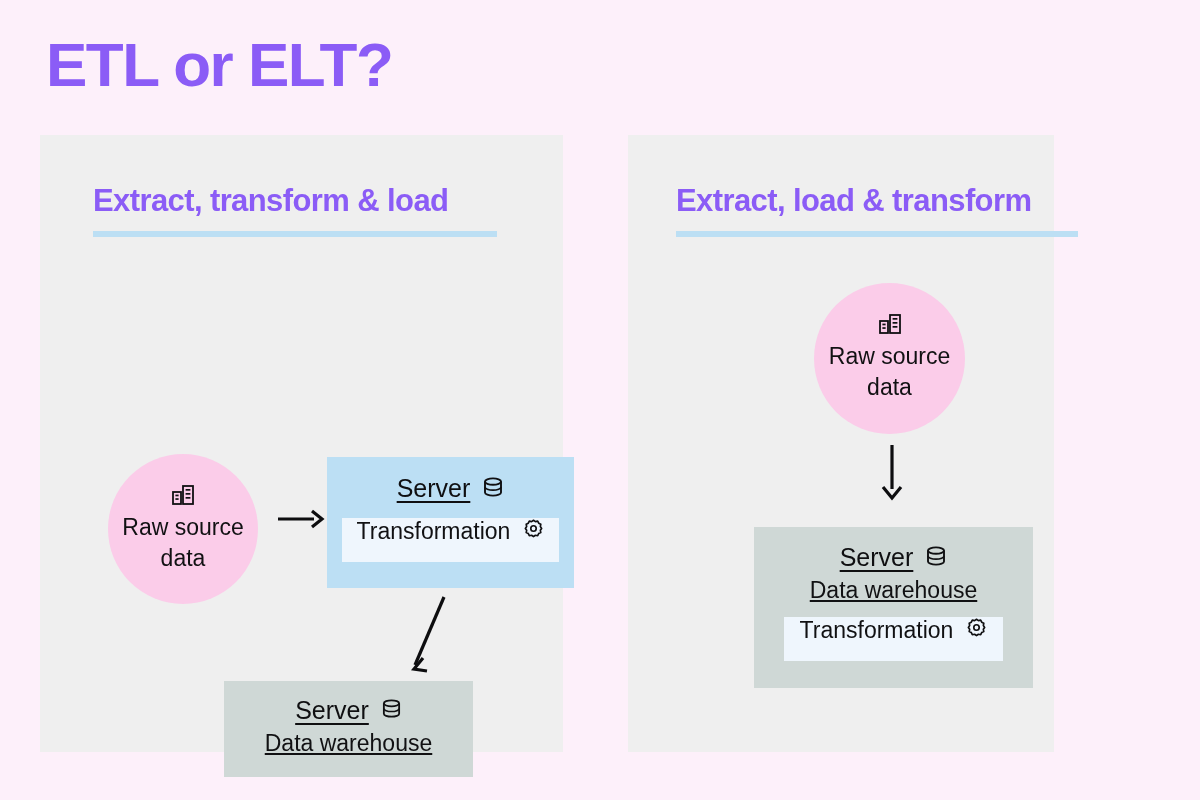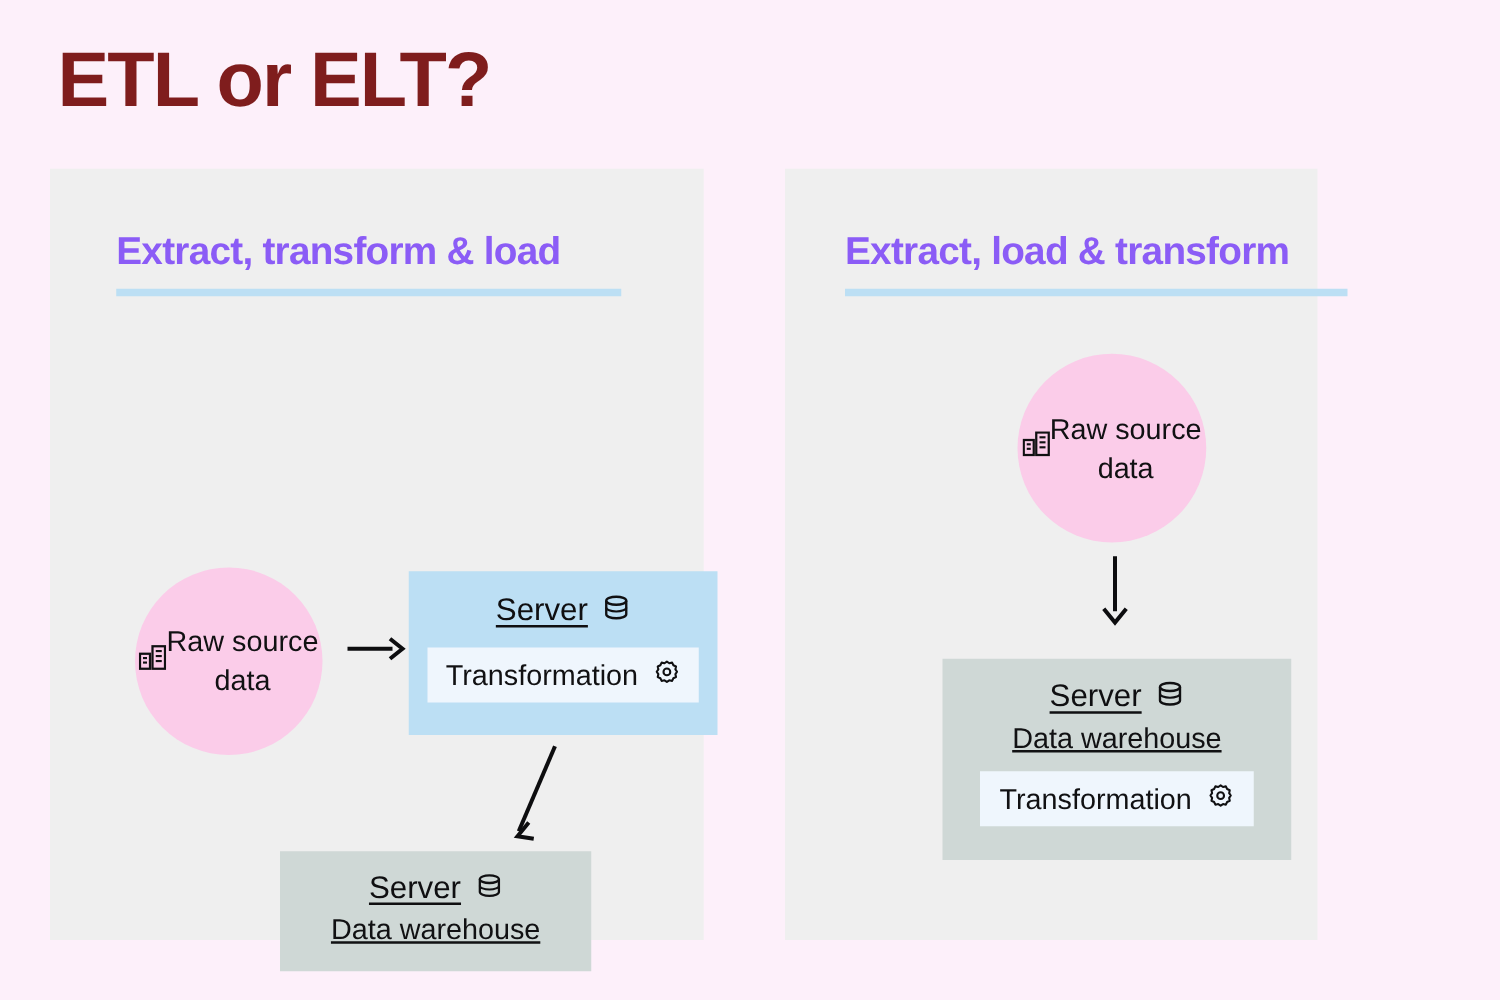--- a/index.html
+++ b/index.html
@@ -18,21 +18,21 @@
 
   
   .page-title {
     position: absolute;
     left: 46px;
     top: 34px;
     font-size: 62px;
     font-weight: 700;
     letter-spacing: -1.5px;
     line-height: 1;
-    color: #7f1d1d;
+    color: #8b5cf6;
     white-space: nowrap;
   }
 
   
   .panel {
     position: absolute;
     top: 135px;
     height: 617px;
     background: #efefef;
   }
@@ -59,20 +59,21 @@
   }
   .panel-left  .heading-rule { left: 53px; width: 404px; }
   .panel-right .heading-rule { left: 48px; width: 402px; }
 
   
   .circle-node {
     position: absolute;
     border-radius: 50%;
     background: #fbcce9;
     display: flex;
+    flex-direction: column;
     align-items: center;
     justify-content: center;
     text-align: center;
   }
   .circle-node .node-icon {
     display: block;
     line-height: 0;
     margin-bottom: 6px;
   }
   .circle-node .node-text {
@@ -114,21 +115,20 @@
   .sub-label {
     font-size: 23px;
     font-weight: 400;
     color: #111113;
     text-decoration: underline;
   }
 
   .transform-box {
     background: #eff6fd;
     display: flex;
-    align-items: center;
     justify-content: center;
     gap: 13px;
   }
   .transform-label {
     font-size: 23px;
     font-weight: 400;
     color: #111113;
     white-space: nowrap;
   }
 

